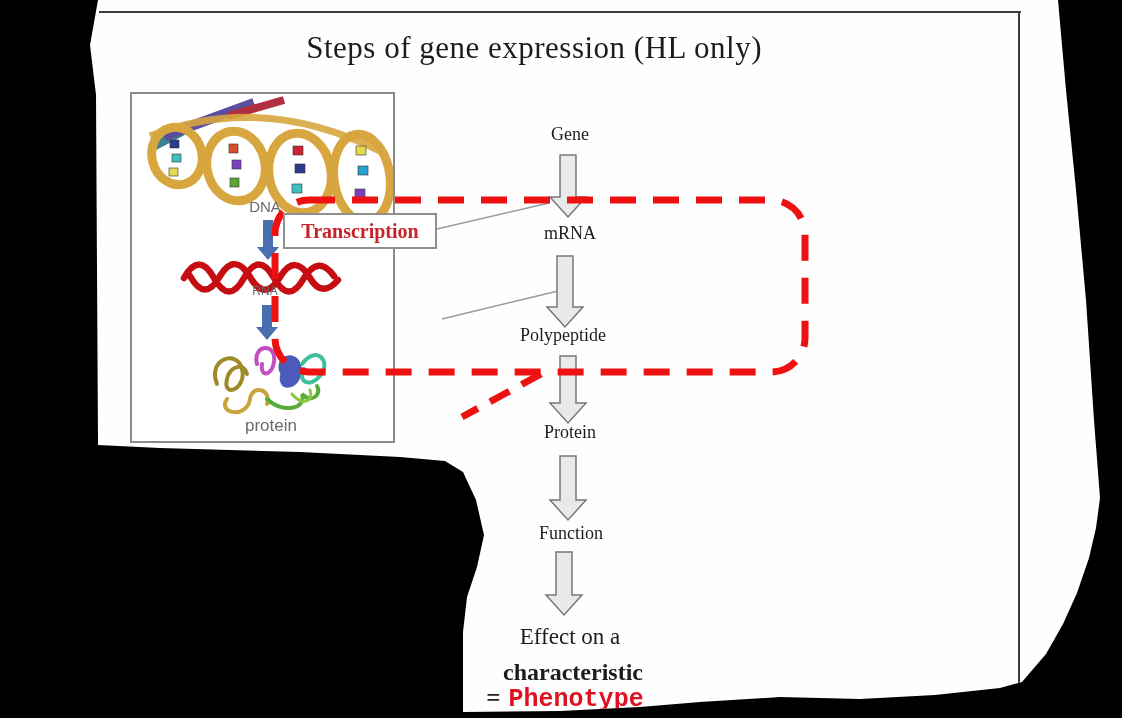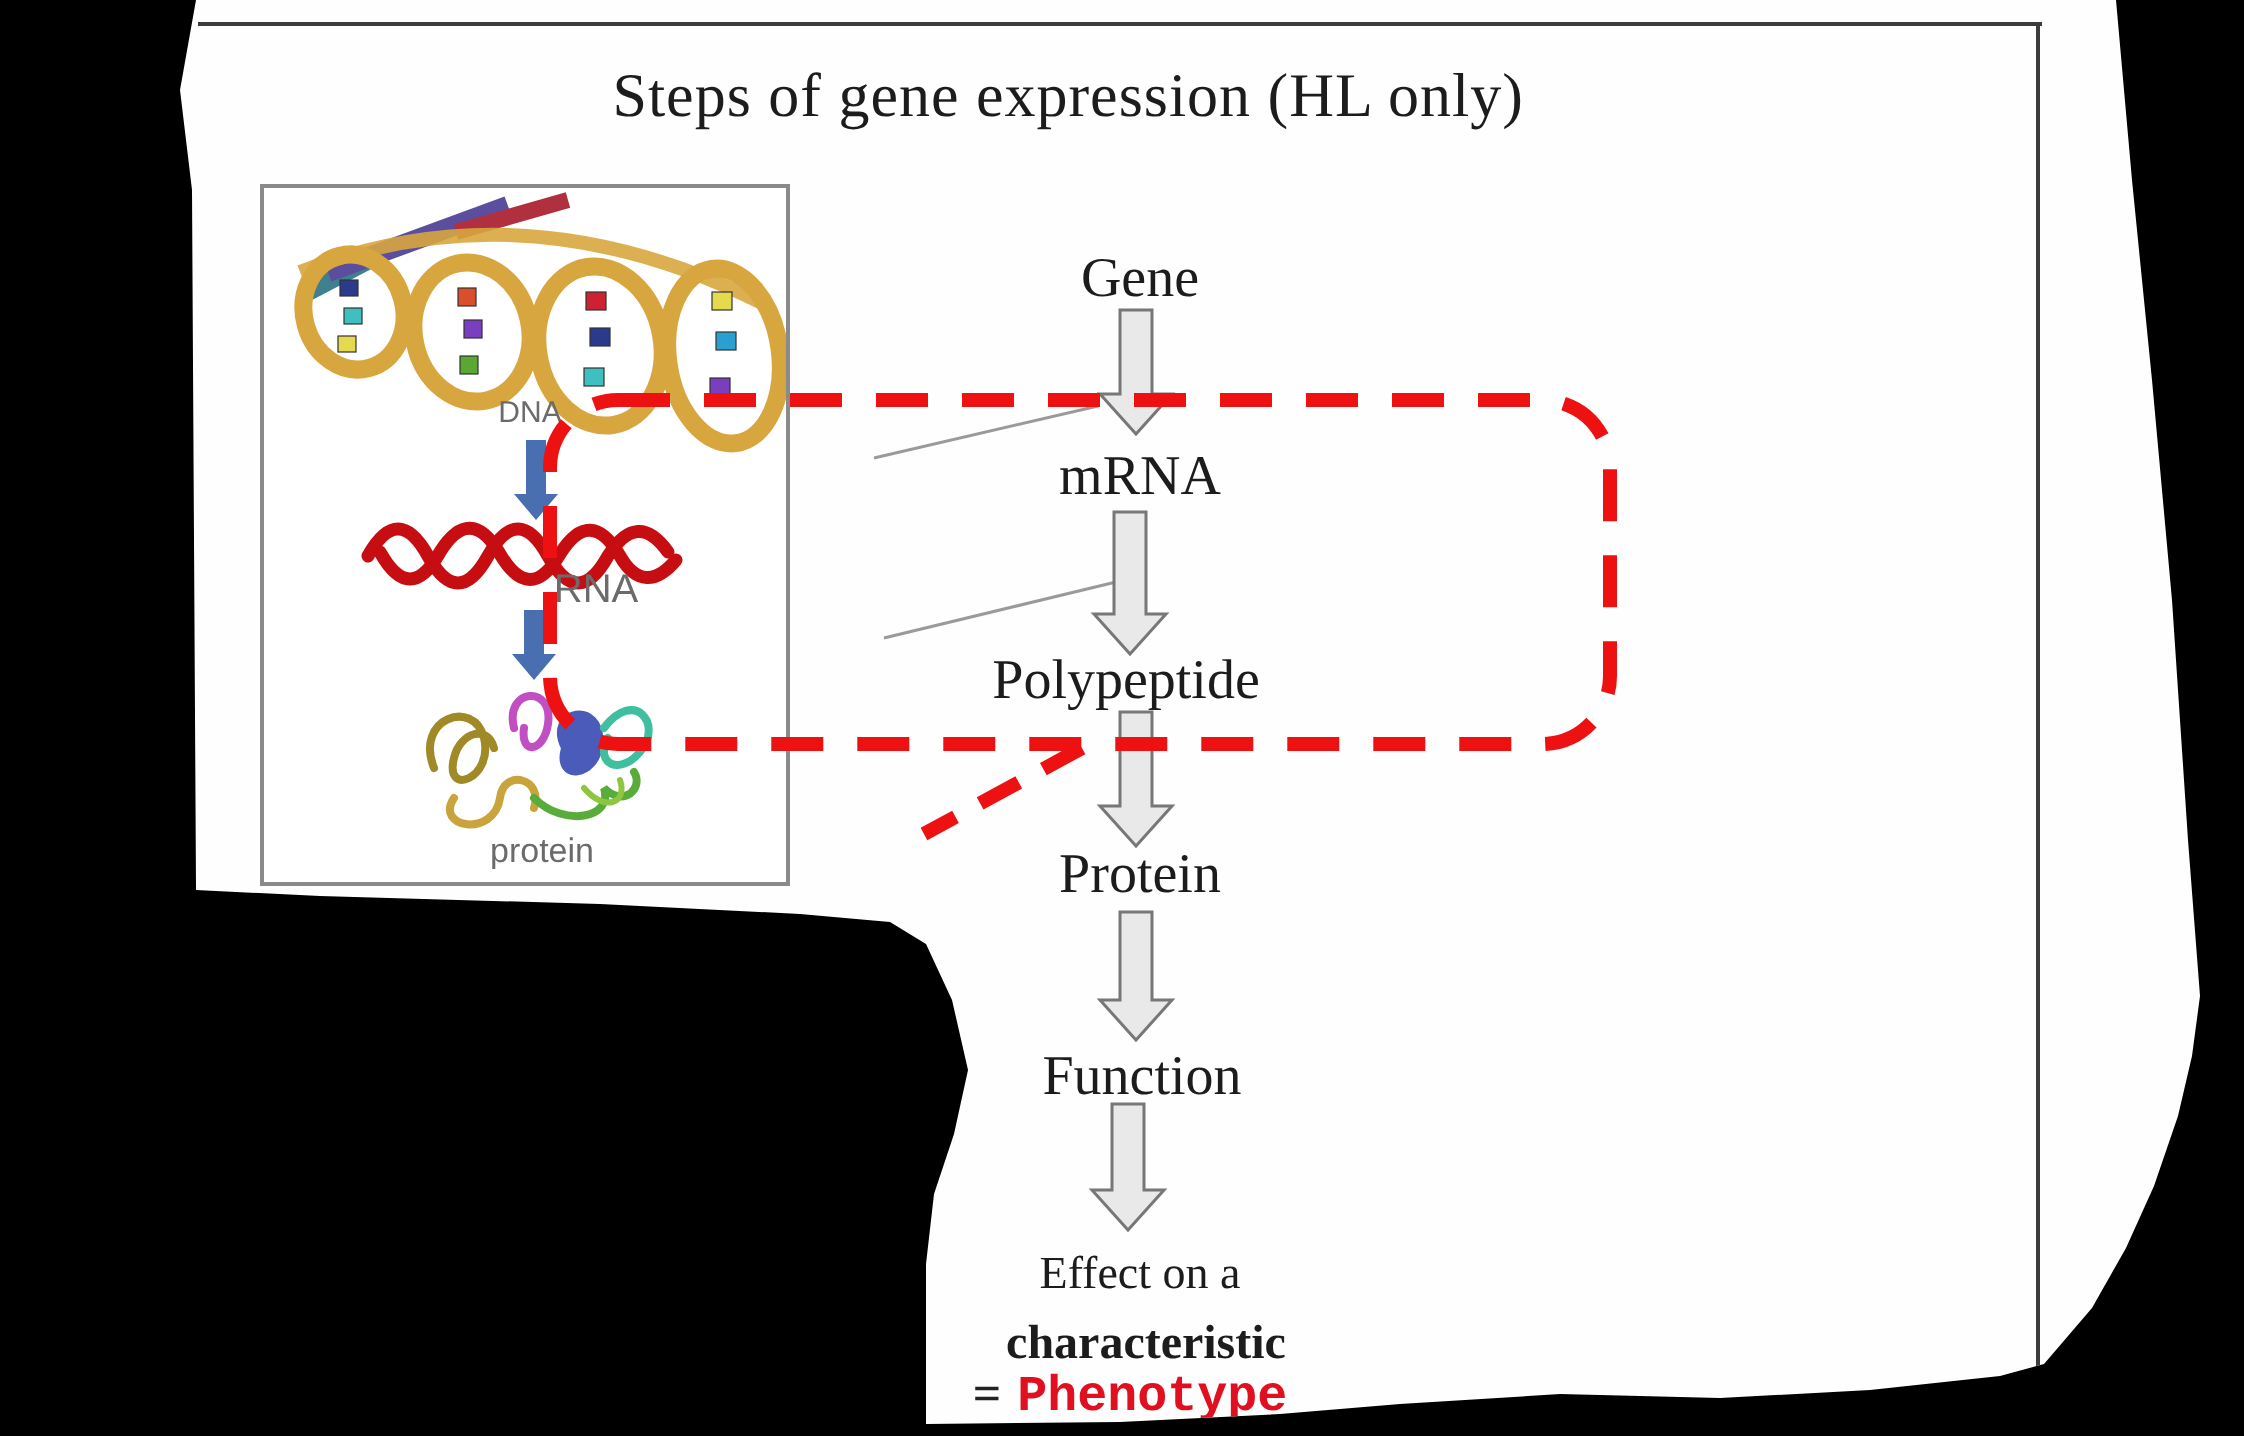--- a/index.html
+++ b/index.html
@@ -15,21 +15,21 @@
   .slide-border-top{position:absolute;left:99px;top:11px;width:922px;height:2px;background:#3c3c3c;}
   .slide-border-right{position:absolute;left:1018px;top:11px;width:2px;height:676px;background:#3c3c3c;}
   .title{position:absolute;left:292px;top:30px;width:470px;text-align:right;
          font-size:31px;color:#1c1c1c;letter-spacing:.5px;}
   .left-figure{position:absolute;left:130px;top:92px;width:265px;height:351px;
                background:#fff;border:2px solid #8a8a8a;box-sizing:border-box;padding-left:44px;}
   .left-figure svg{position:absolute;left:0;top:0;}
   .fig-label{position:absolute;font-family:"Liberation Sans", sans-serif;color:#6b6b6b;
              transform:translateX(-50%);}
   .overlay{position:absolute;left:0;top:0;pointer-events:none;}
-  .flow-node{position:absolute;transform:translateX(-50%);font-size:28px;color:#1c1c1c;white-space:nowrap;}
+  .flow-node{position:absolute;transform:translateX(-50%);font-size:18px;color:#1c1c1c;white-space:nowrap;}
   .proc-box{position:absolute;background:#fff;border:2px solid #8f8f8f;box-sizing:border-box;
             display:flex;align-items:center;justify-content:center;}
   .proc-text{font-size:20px;font-weight:bold;color:#c8232a;}
   .effect{font-size:23px;}
   .effect-bold{font-size:24px;font-weight:bold;}
   .pheno{font-size:25px;font-weight:bold;white-space:nowrap;}
   .pheno .eq{color:#222;margin-right:8px;}
   .pheno .ph{color:#e01020;font-family:Liberation Mono, monospace;}
 </style>
 </head>
@@ -88,41 +88,44 @@
           <path d="M85,290 C75,265 105,255 110,275 C115,295 90,305 95,285 C98,272 112,268 115,280" stroke="#a08a28" stroke-width="4"></path>
           <path d="M95,305 C85,320 115,325 118,305 C120,290 140,295 135,310" stroke="#c9a43c" stroke-width="4"></path>
           <path d="M125,270 C120,250 145,248 142,268 C140,282 128,284 130,270" stroke="#c24fc2" stroke-width="4"></path>
           <path d="M150,280 C140,260 170,255 168,278 C167,295 145,298 150,280 Z" fill="#2b3fae" opacity="0.85" stroke="#2b3fae" stroke-width="3"></path>
           <path d="M170,270 C185,250 200,268 188,282 C178,294 165,288 172,275" stroke="#3fbf9f" stroke-width="4"></path>
           <path d="M135,305 C150,320 175,315 170,300 C180,310 190,300 185,292" stroke="#58ad3a" stroke-width="4"></path>
           <path d="M160,300 C170,312 182,308 178,296" stroke="#8ec63f" stroke-width="3"></path>
         </g>
       </svg>
       <span class="fig-label" style="left:133px;top:104px;font-size:15px;">DNA</span>
-      <span class="fig-label" style="left:133px;top:190px;font-size:20px;margin-left:33px;">RNA</span>
+      <span class="fig-label" style="left:133px;top:190px;font-size:12px;">RNA</span>
       <span class="fig-label" style="left:139px;top:322px;font-size:17px;">protein</span>
     </div>
 
     <svg class="overlay" width="1122" height="718" viewBox="0 0 1122 718">
 
       <line x1="437" y1="229" x2="549" y2="203" stroke="#9a9a9a" stroke-width="1.5"></line>
       <line x1="442" y1="319" x2="558" y2="291" stroke="#9a9a9a" stroke-width="1.5"></line>
 
       <g fill="#e9e9e9" stroke="#777" stroke-width="1.5">
         <path d="M560,155 H576 V197 H586 L568,217 L550,197 H560 Z"></path>
         <path d="M557,256 H573 V307 H583 L565,327 L547,307 H557 Z"></path>
         <path d="M560,356 H576 V403 H586 L568,423 L550,403 H560 Z"></path>
         <path d="M560,456 H576 V500 H586 L568,520 L550,500 H560 Z"></path>
         <path d="M556,552 H572 V595 H582 L564,615 L546,595 H556 Z"></path>
       </g>
 
       <rect x="275" y="200" width="530" height="172" rx="34" fill="none" stroke="#ee1111" stroke-width="7" stroke-dasharray="26 17"></rect>
       <line x1="541" y1="374" x2="462" y2="417" stroke="#ee1111" stroke-width="7" stroke-dasharray="22 14"></line>
     </svg>
 
+    <div class="proc-box" style="left:283px;top:213px;width:154px;height:36px;">
+      <span class="proc-text">Transcription</span>
+    </div>
 
     <div class="flow-node" style="left:570px;top:124px;">Gene</div>
     <div class="flow-node" style="left:570px;top:223px;text-align:center;">mRNA</div>
     <div class="flow-node" style="left:563px;top:325px;">Polypeptide</div>
     <div class="flow-node" style="left:570px;top:422px;">Protein</div>
     <div class="flow-node" style="left:571px;top:523px;">Function</div>
     <div class="flow-node effect" style="left:570px;top:624px;">Effect on a</div>
     <div class="flow-node effect-bold" style="left:573px;top:659px;">characteristic</div>
     <div class="flow-node pheno" style="left:565px;top:684px;">
       <span class="eq">=</span><span class="ph">Phenotype</span>

